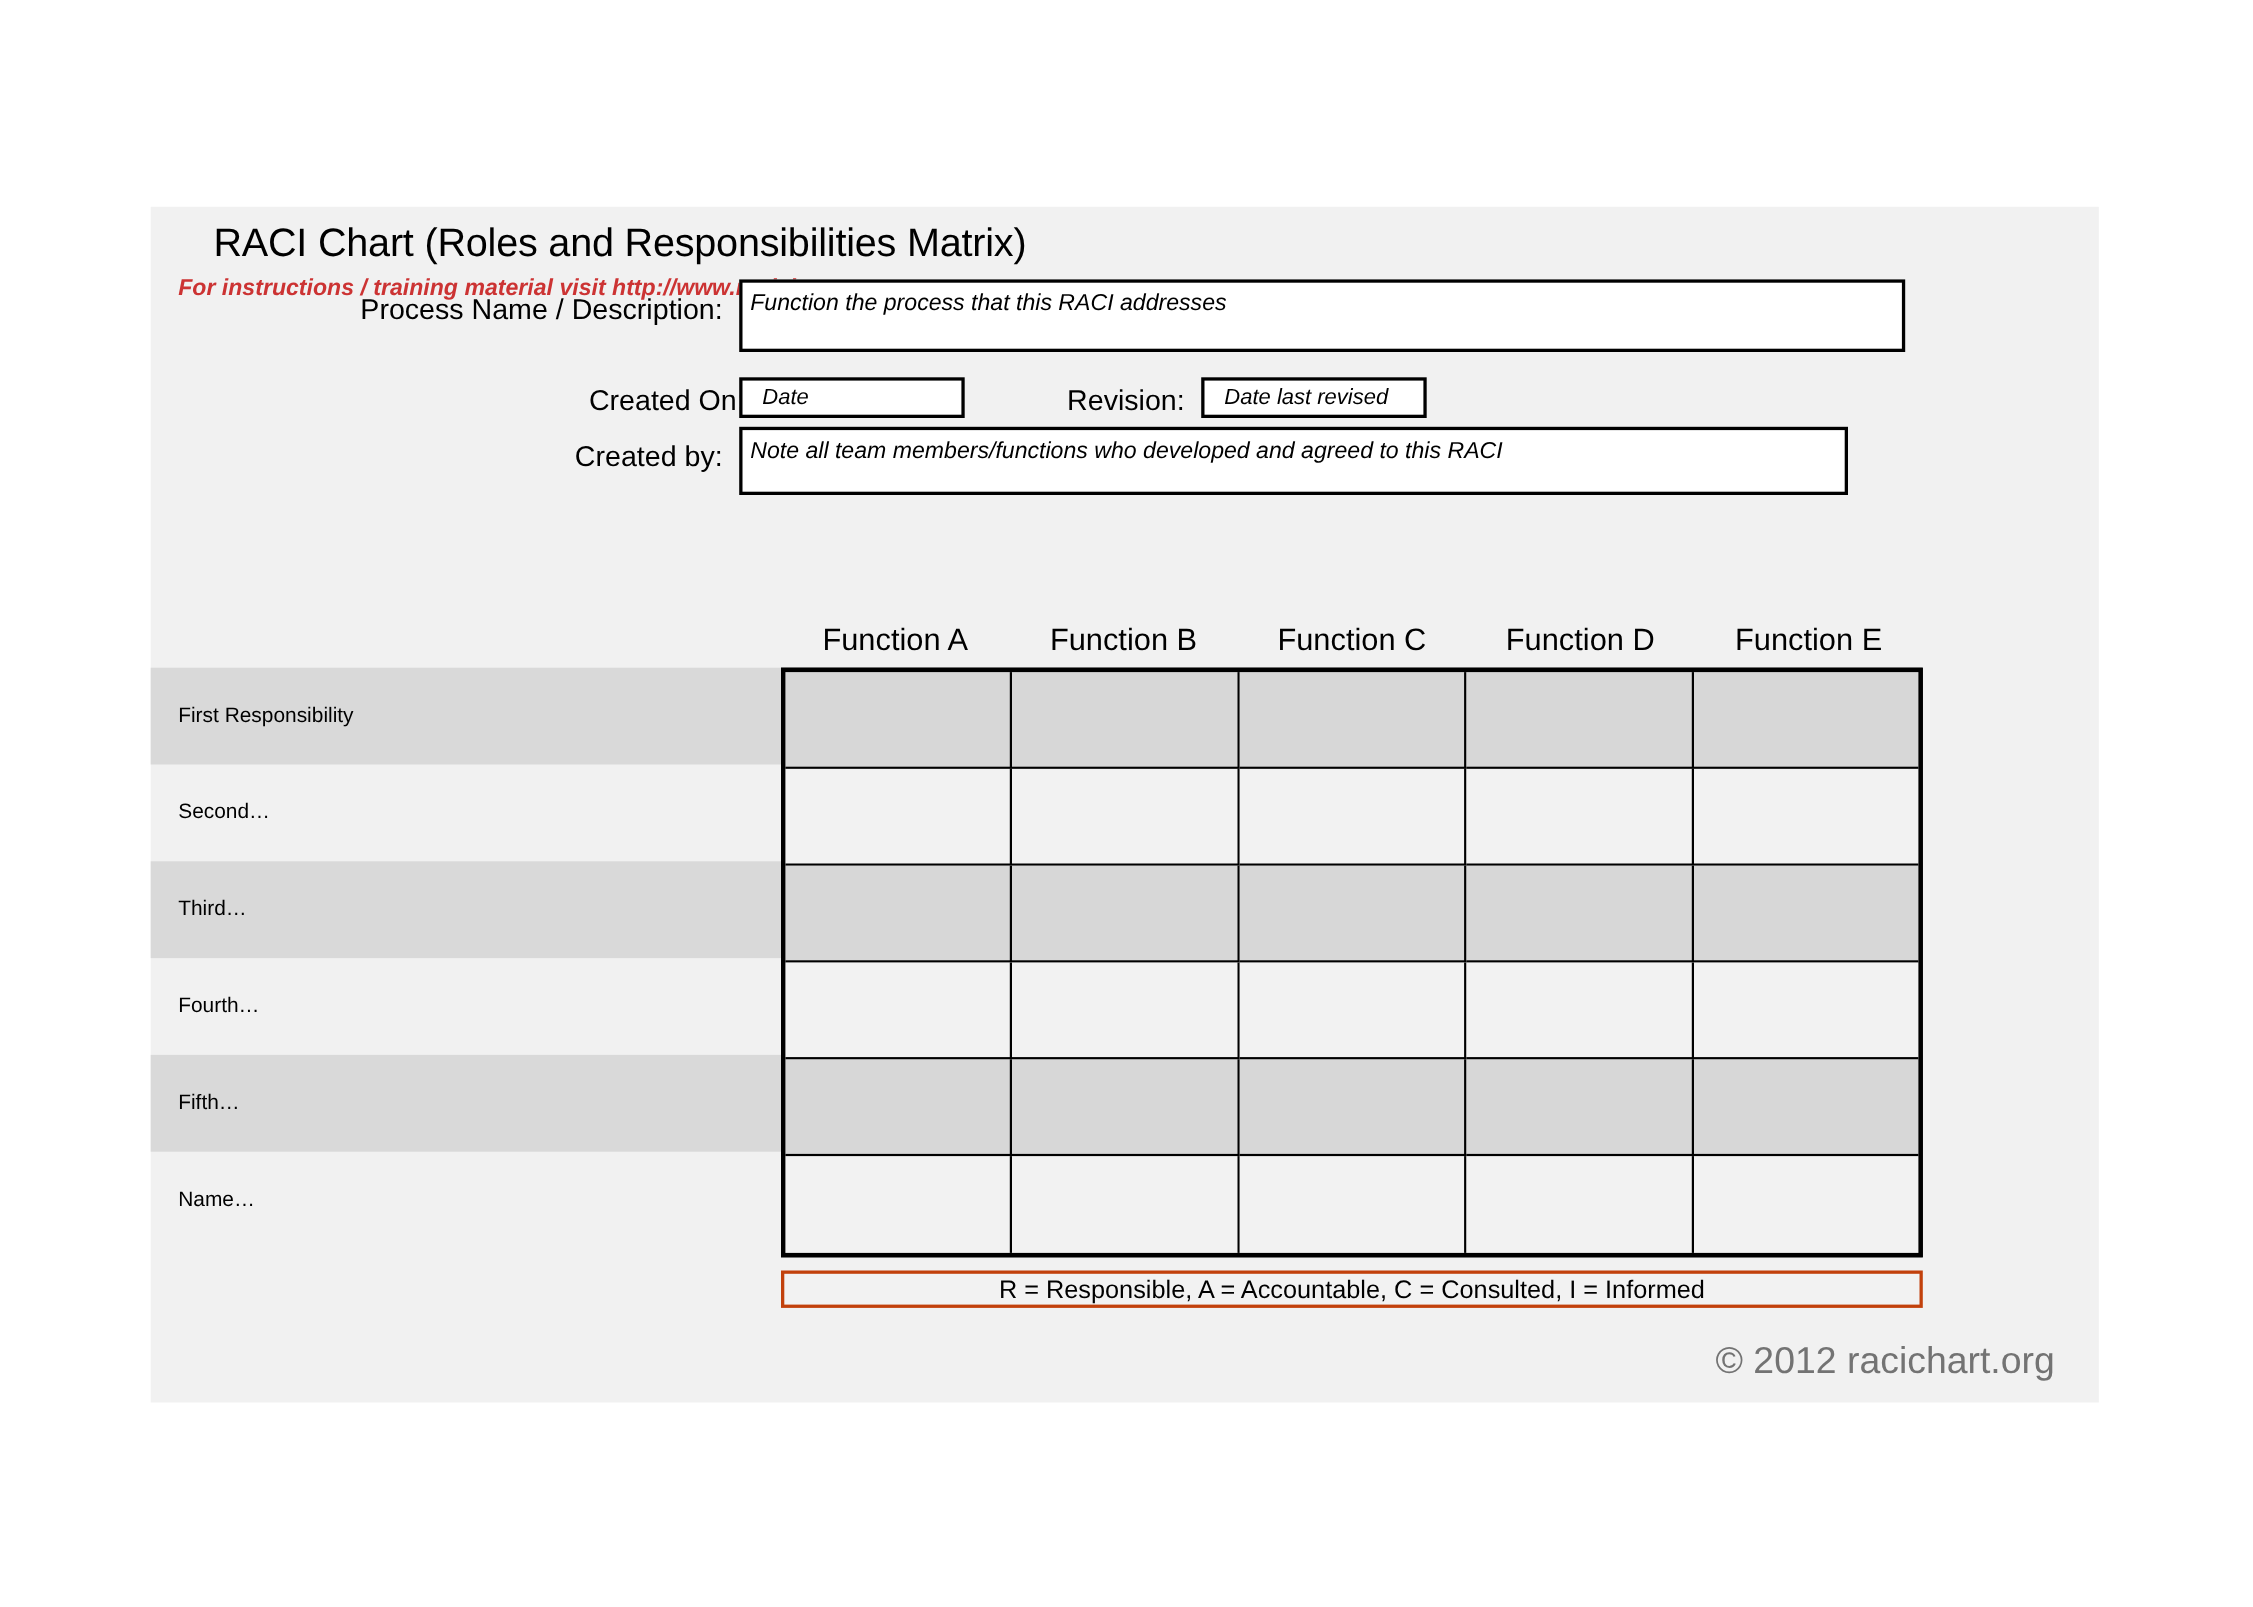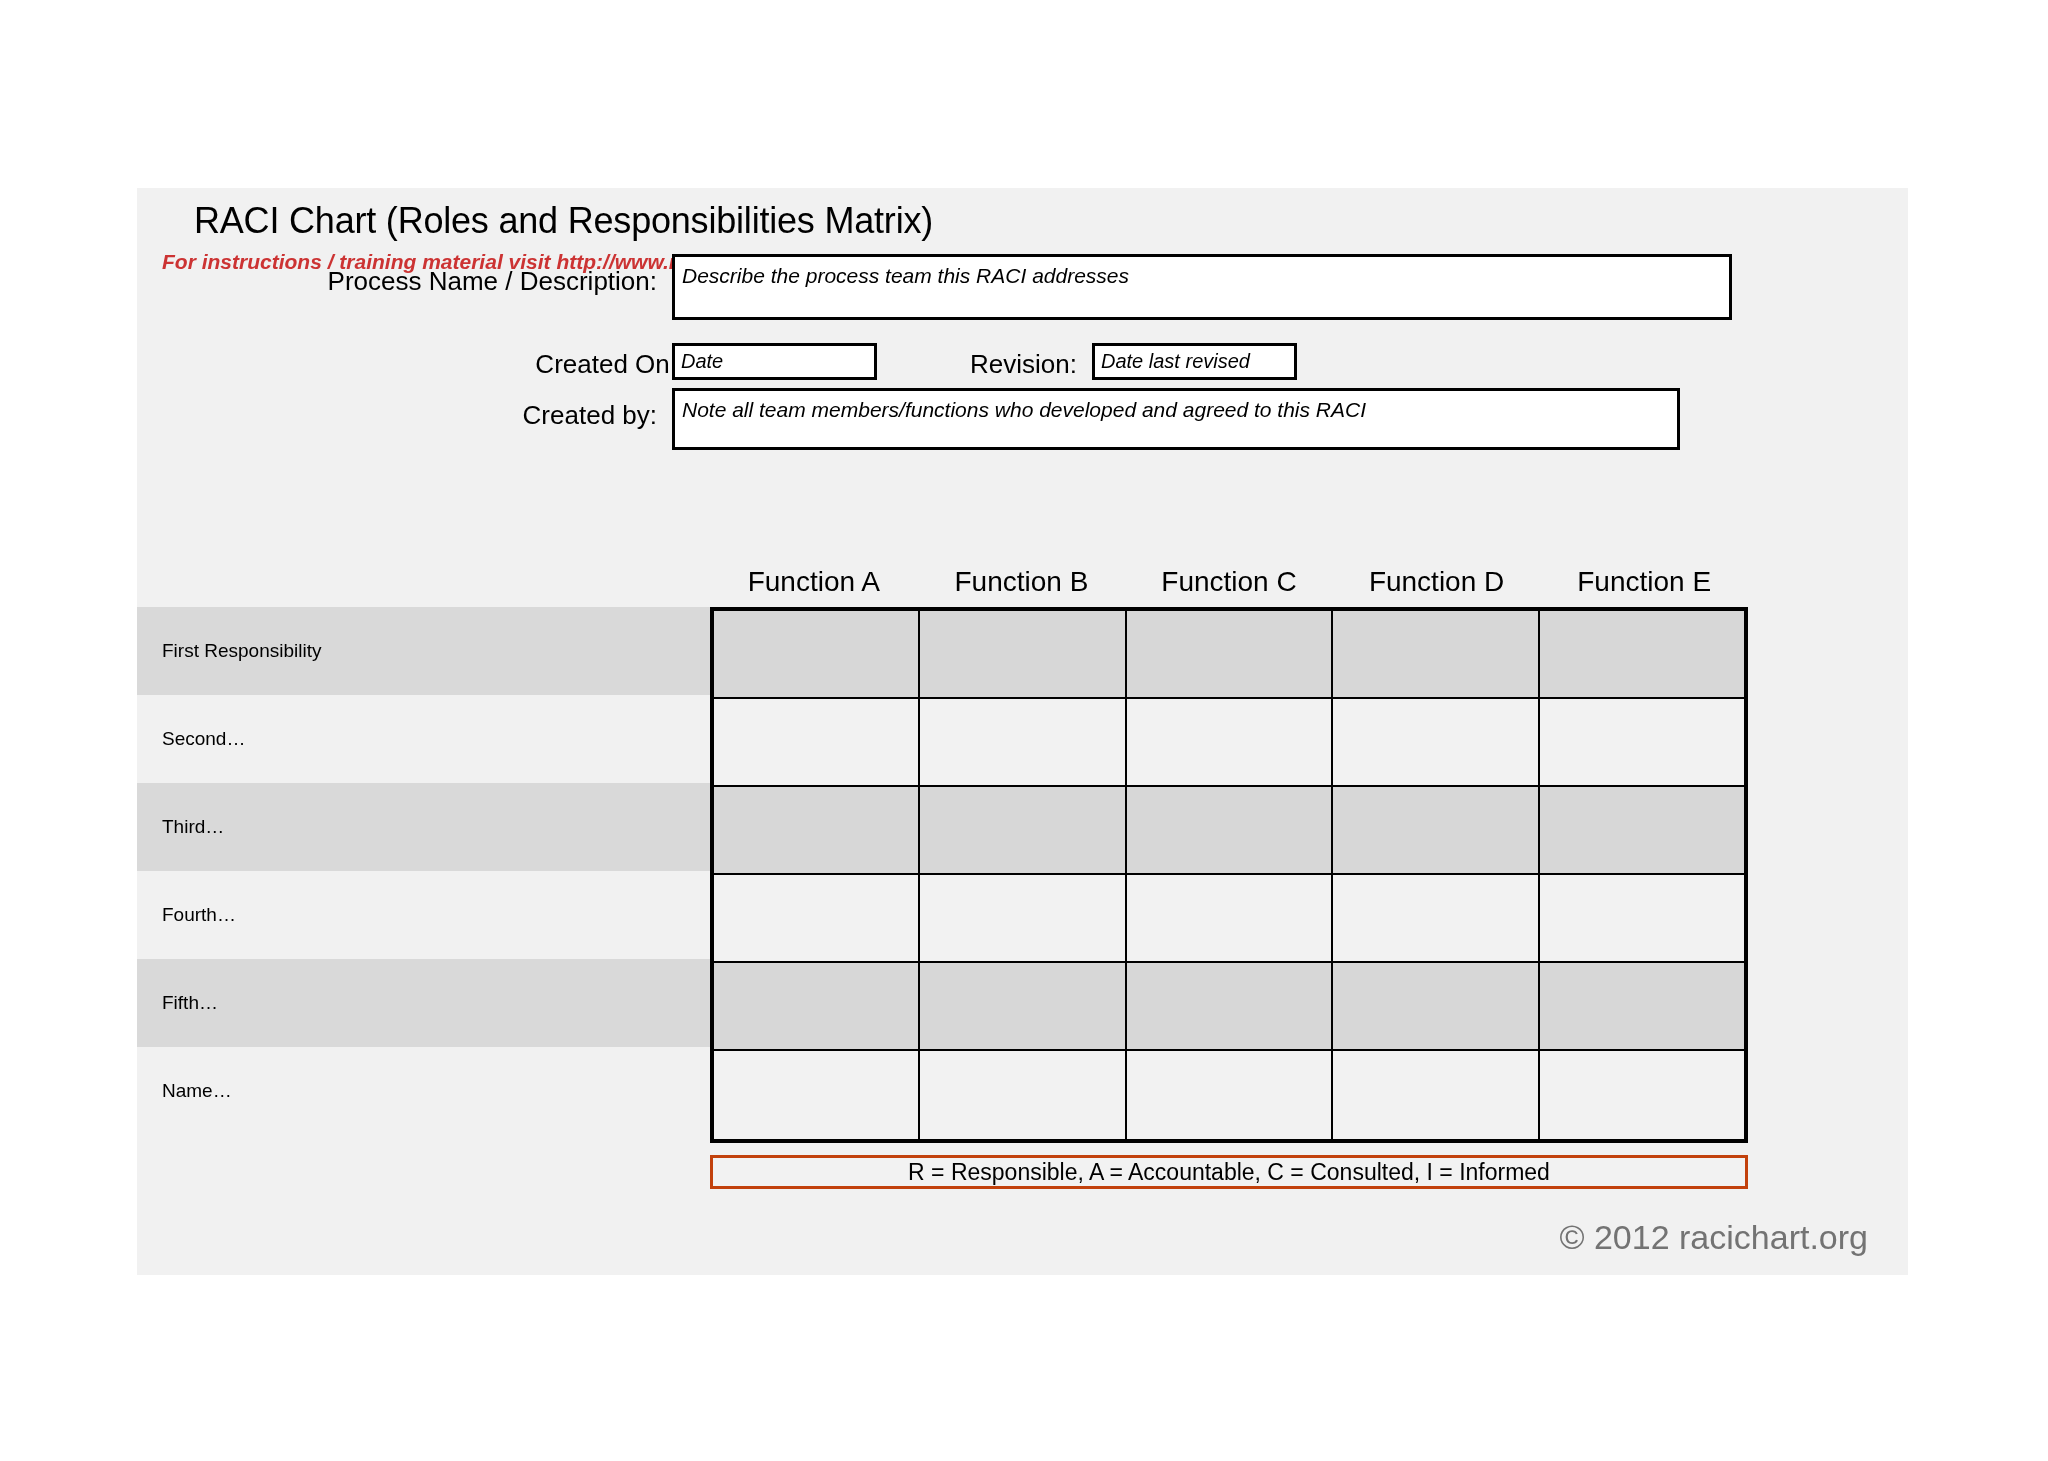--- a/index.html
+++ b/index.html
@@ -65,21 +65,21 @@
     display: block;
     font-style: italic;
     font-size: 21px;
     color: #000000;
     padding: 7px 0 0 7px;
     white-space: nowrap;
     overflow: hidden;
   }
   .form-box.small .ph {
     font-size: 20px;
-    padding: 4px 0 0 6px;
+    padding: 4px 0 0 18px;
   }
 
   #lbl-process { left: 0px;   top: 78px; width: 520px; }
   #box-process { left: 535px; top: 66px; width: 1060px; height: 66px; }
 
   #lbl-created-on { left: 0px;   top: 161px; width: 520px; margin-left: 20px; }
   #box-created-on { left: 535px; top: 155px; width: 205px; height: 37px; }
 
   #lbl-revision   { left: 760px; top: 161px; width: 180px; text-align: right; }
   #box-revision   { left: 955px; top: 155px; width: 205px; height: 37px; }
@@ -189,21 +189,21 @@
 </head>
 <body>
 
 <div id="canvas">
 
   <div id="title">RACI Chart (Roles and Responsibilities Matrix)</div>
   <div id="subtitle">For instructions / training material visit http://www.racichart.org</div>
 
   <div class="form-label" id="lbl-process">Process Name / Description:</div>
   <div class="form-box" id="box-process">
-    <span class="ph">Describe the process team this RACI addresses</span>
+    <span class="ph">Function the process that this RACI addresses</span>
   </div>
 
   <div class="form-label" id="lbl-created-on">Created On:</div>
   <div class="form-box small" id="box-created-on">
     <span class="ph">Date</span>
   </div>
 
   <div class="form-label" id="lbl-revision">Revision:</div>
   <div class="form-box small" id="box-revision">
     <span class="ph">Date last revised</span>

